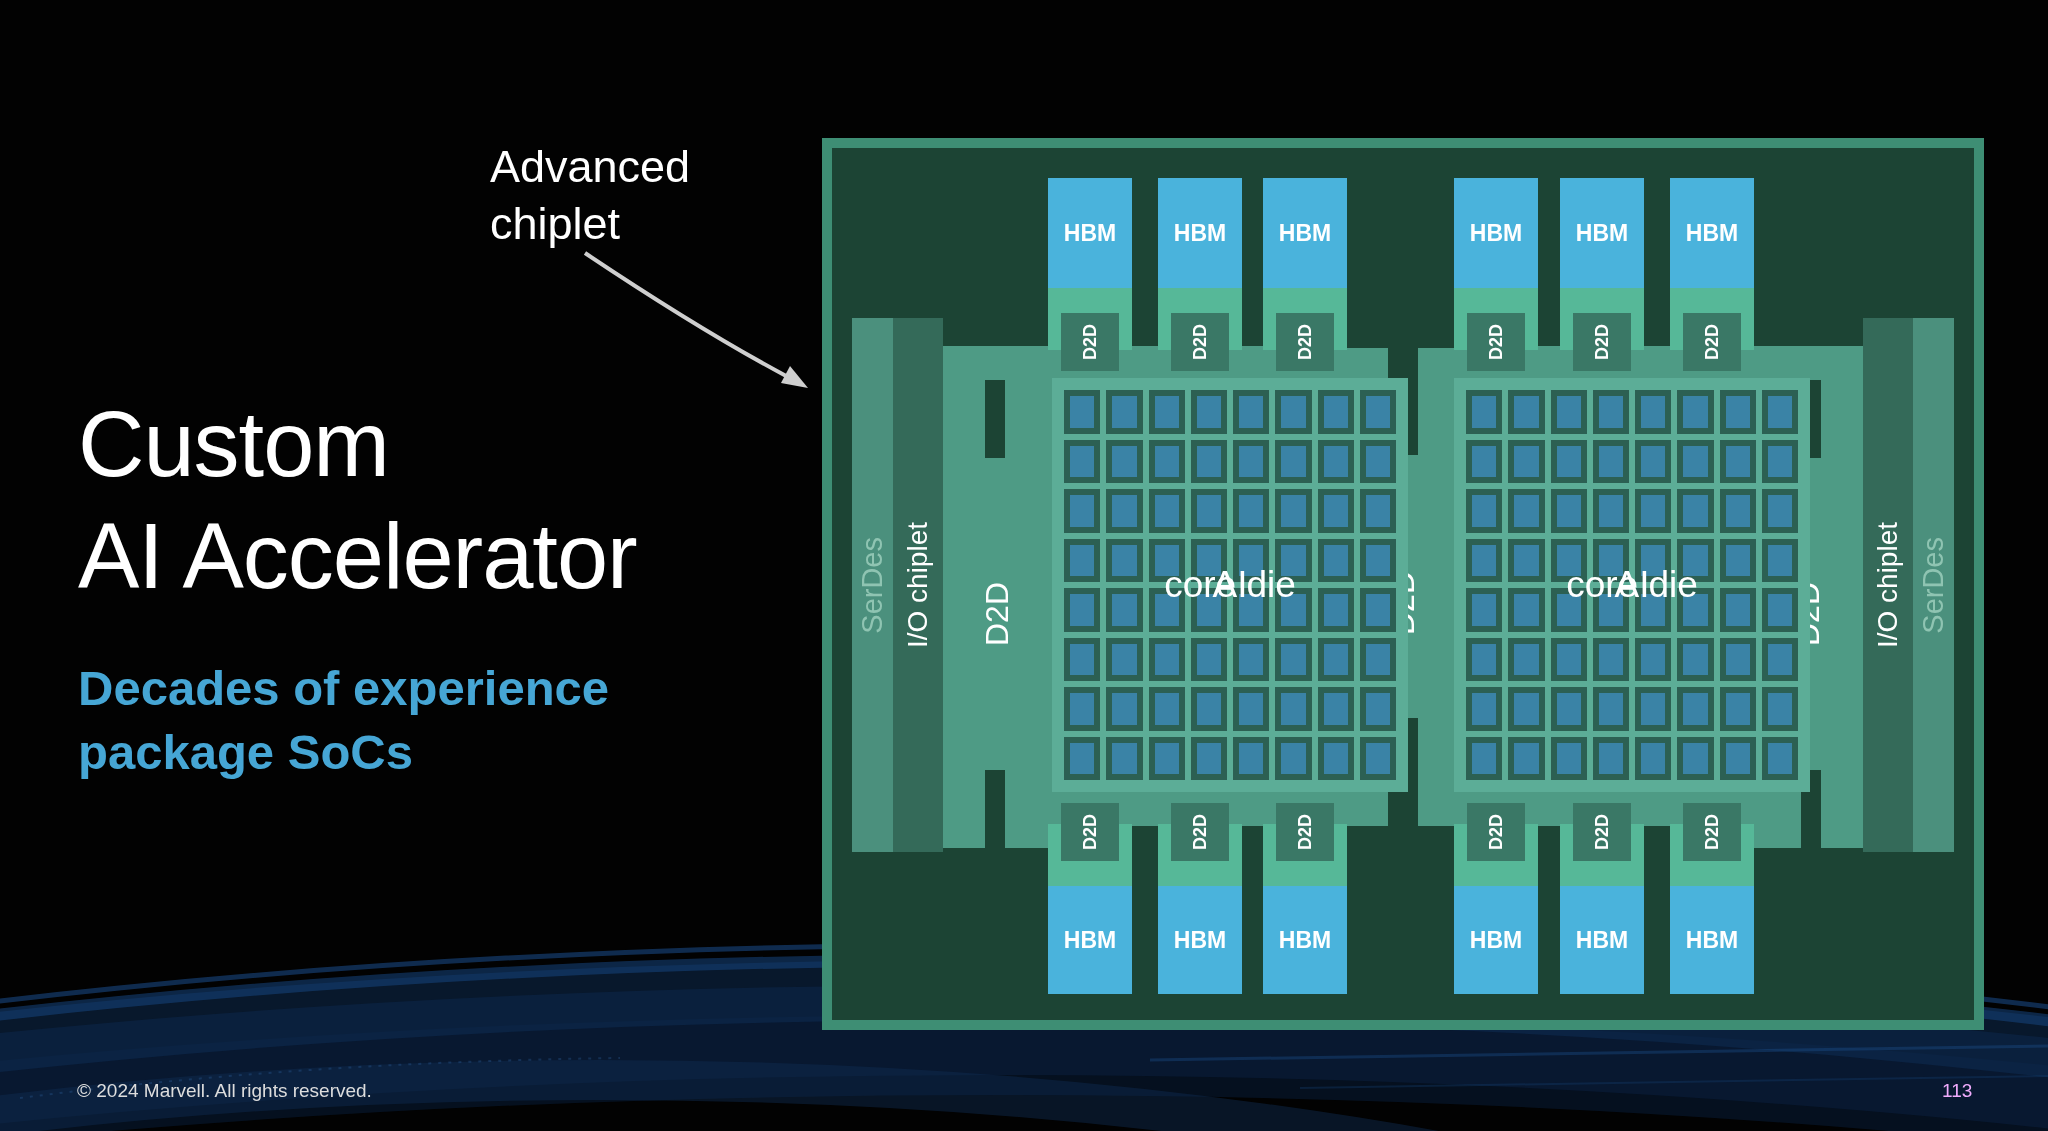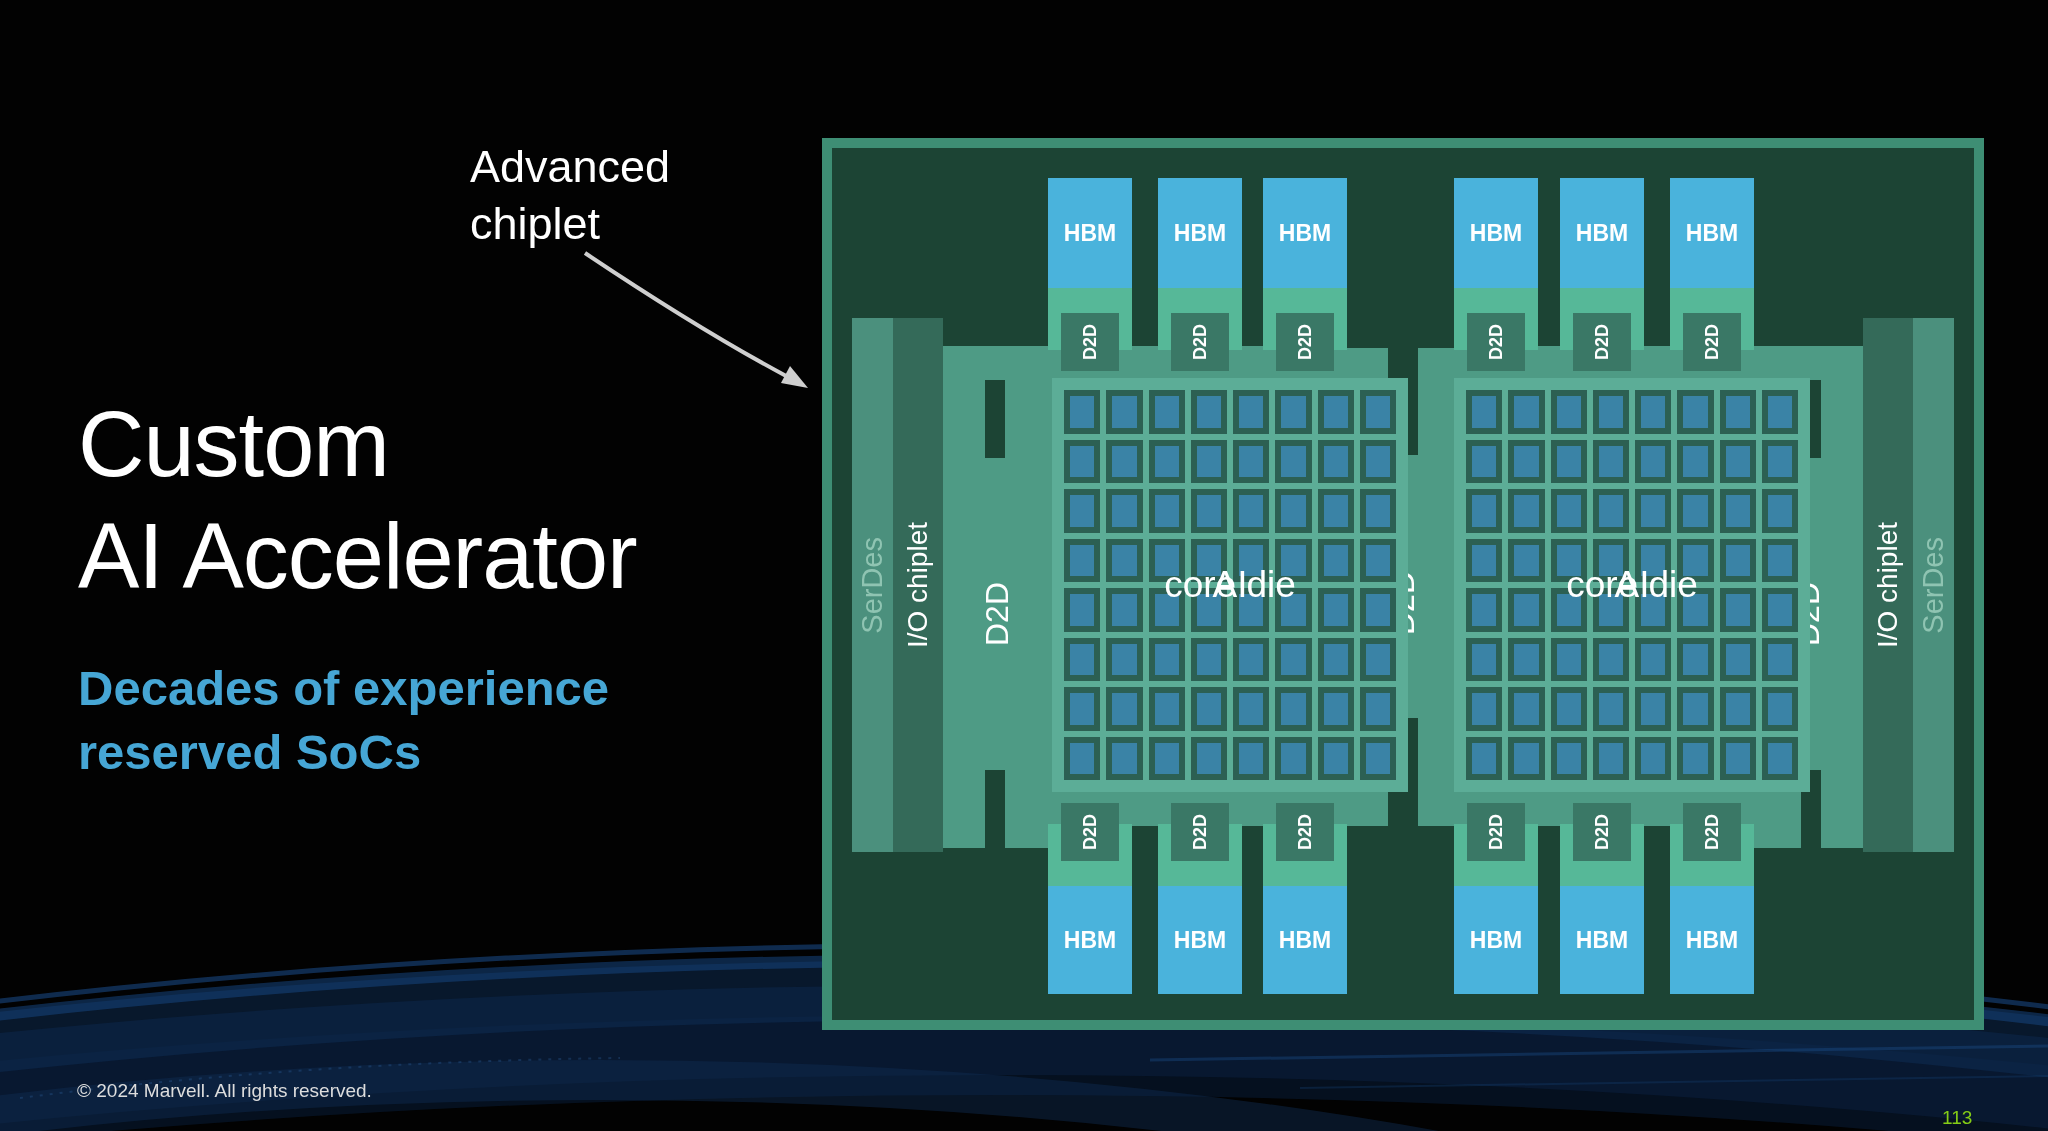--- a/index.html
+++ b/index.html
@@ -2,25 +2,25 @@
 <html><head>
 <meta charset="utf-8">
 <style>
   html,body{margin:0;padding:0;background:#000;}
   .slide{position:relative;width:2048px;height:1131px;background:#020202;overflow:hidden;
          font-family:"Liberation Sans","DejaVu Sans",sans-serif;}
   svg.bg{position:absolute;left:0;top:0;z-index:0;}
   svg.arrow-layer{position:absolute;left:0;top:0;z-index:5;pointer-events:none;}
 
   
-  .callout{position:absolute;left:470px;top:138px;color:#fff;font-size:45px;line-height:57px;z-index:4;}
+  .callout{position:absolute;left:490px;top:138px;color:#fff;font-size:45px;line-height:57px;z-index:4;}
   .title{position:absolute;left:78px;top:388px;color:#fff;font-size:92px;line-height:112px;font-weight:400;z-index:4;letter-spacing:-1px;}
   .subtitle{position:absolute;left:78px;top:636px;color:#46A6D5;font-size:49px;line-height:64px;font-weight:700;z-index:4;margin-top:20px;}
   .footer{position:absolute;left:77px;top:1080px;color:#DDDDDD;font-size:19px;z-index:6;}
-  .pagenum{position:absolute;left:1942px;top:1080px;color:#84cc16;font-size:19px;z-index:6;margin-top:27px;}
+  .pagenum{position:absolute;left:1942px;top:1080px;color:#f0abfc;font-size:19px;z-index:6;}
 
   
   .pkg{position:absolute;left:822px;top:138px;width:1162px;height:892px;
        background:#1C4434;border:10px solid #3E8E74;box-sizing:border-box;z-index:2;}
   .pkg *{position:absolute;box-sizing:border-box;}
 
   .serdes{width:41px;top:170px;height:534px;background:#4B907D;display:flex;align-items:center;justify-content:center;}
   .serdes.l{left:20px;} .serdes.r{left:1081px;}
   .iochip{width:50px;top:170px;height:534px;background:#346A59;display:flex;align-items:center;justify-content:center;}
   .iochip.l{left:61px;} .iochip.r{left:1031px;}
@@ -88,21 +88,21 @@
     <path d="M585 253 Q 700 330 788 377" fill="none" stroke="#CFCFCF" stroke-width="4"></path>
     <polygon points="808,388 781,383 790,366" fill="#CFCFCF"></polygon>
   </svg>
 
   <div class="title">
     <div>Custom</div>
     <div>AI Accelerator</div>
   </div>
   <div class="subtitle">
     <div>Decades of experience</div>
-    <div>reserved SoCs</div>
+    <div>package SoCs</div>
   </div>
 
   <div class="pkg">
 
     <div class="band t"></div>
     <div class="band b"></div>
 
     <div class="serdes l">
       <span class="vtext">SerDes</span>
       </div>

